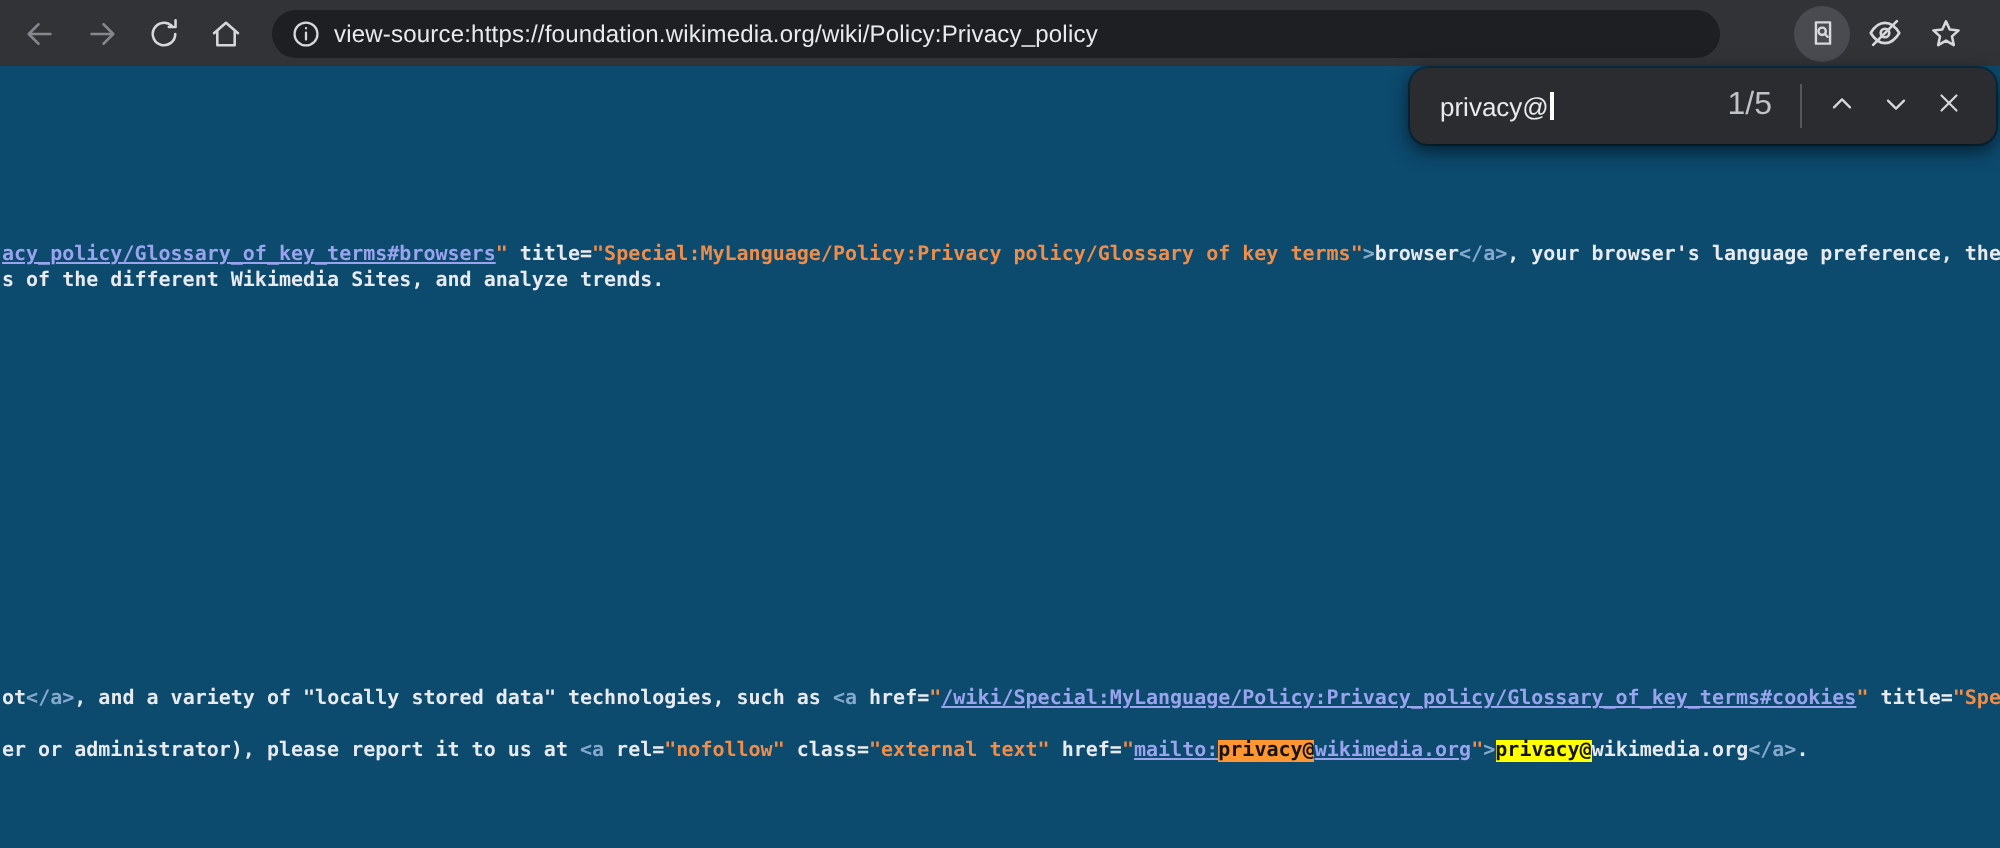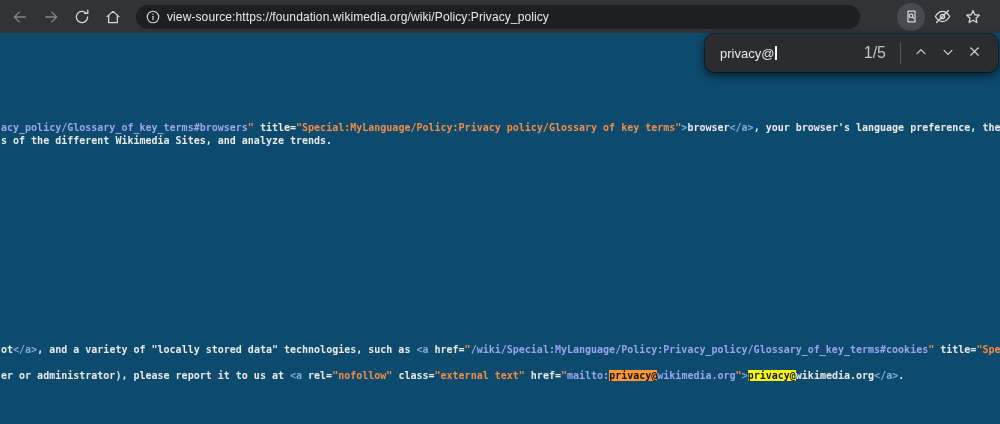--- a/index.html
+++ b/index.html
@@ -52,21 +52,21 @@
     position:absolute; left:1px; width:1100px;
     font-family:"DejaVu Sans Mono", monospace; font-size:10px; font-weight:600;
     line-height:13px; white-space:pre;
   }
   .block-a { top:121px; }
   .block-b { top:343px; }
   .code-line { height:13px; }
   .seg-plain { color:#e8eaed; }
   .seg-tag   { color:#84a9cd; }
   .seg-str   { color:#ef8d49; }
-  .seg-link  { color:#9aa4ee; cursor:pointer; }
+  .seg-link  { color:#9aa4ee; text-decoration:underline; cursor:pointer; }
   .seg-hl-active   { background:#ff9632; color:#141414; text-decoration:none; }
   .seg-hl-inactive { background:#ffff00; color:#141414; }
 </style>
 </head>
 <body>
 
 <div class="stage">
 
   <div class="toolbar">
     <button class="tb-btn">

